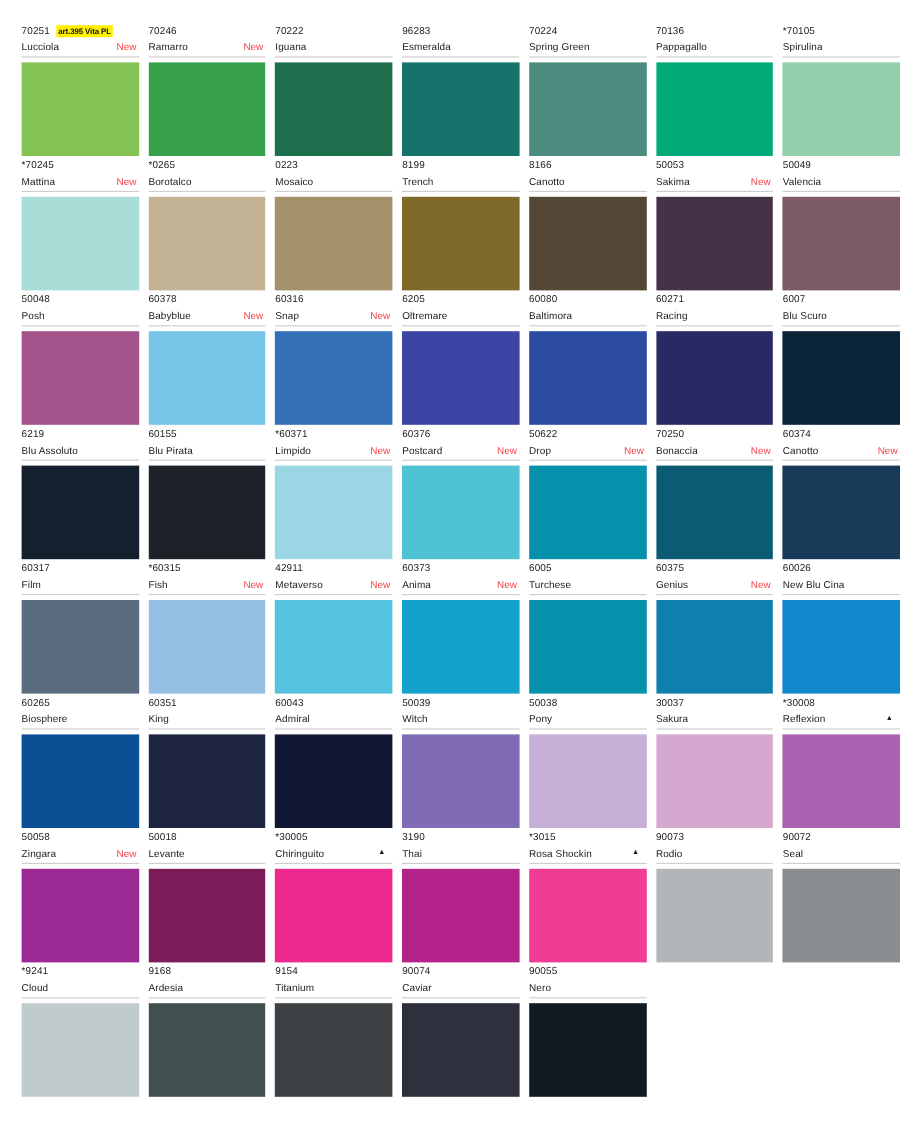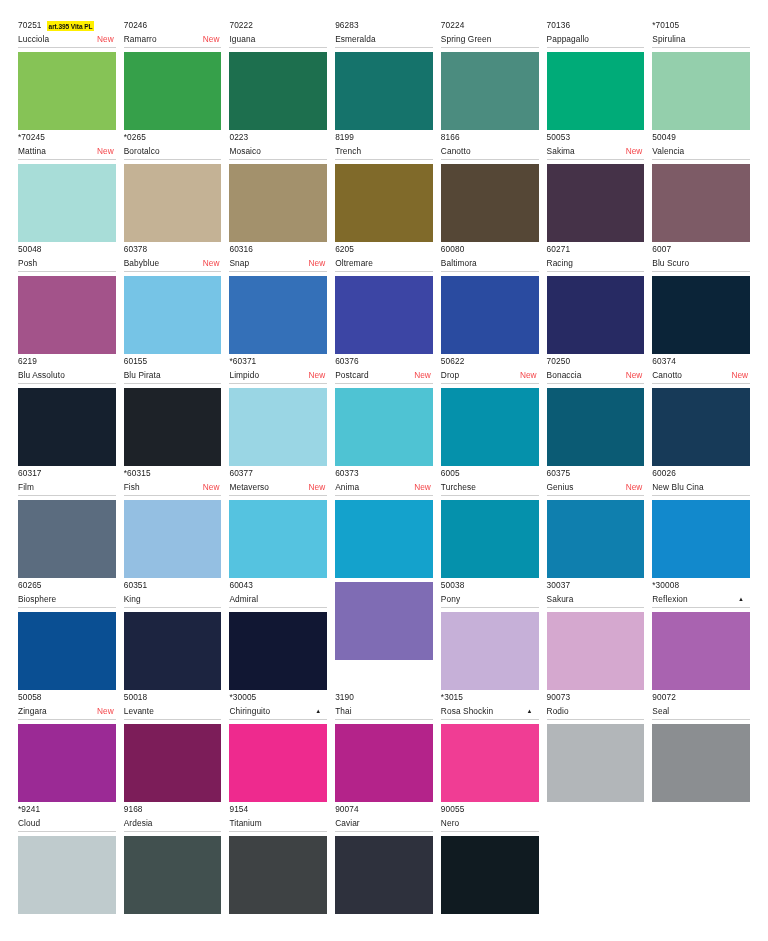--- a/index.html
+++ b/index.html
@@ -471,21 +471,21 @@
           <div class="label-row2">
             <span class="name">Fish</span>
             <span class="badge-new">New</span>
           </div>
         </div>
         <div class="swatch" style="background: rgb(148, 191, 226);"></div>
       </div>
       <div class="cell">
         <div class="label-block">
           <div class="label-row1">
-            <span class="code">60377</span>
+            <span class="code">42911</span>
           </div>
           <div class="label-row2">
             <span class="name">Metaverso</span>
             <span class="badge-new">New</span>
           </div>
         </div>
         <div class="swatch" style="background: rgb(85, 195, 224);"></div>
       </div>
       <div class="cell">
         <div class="label-block">
@@ -565,20 +565,29 @@
             <span class="code">60043</span>
           </div>
           <div class="label-row2">
             <span class="name">Admiral</span>
             <span></span>
           </div>
         </div>
         <div class="swatch" style="background: rgb(17, 23, 51);"></div>
       </div>
       <div class="cell">
+        <div class="label-block">
+          <div class="label-row1">
+            <span class="code">50039</span>
+          </div>
+          <div class="label-row2">
+            <span class="name">Witch</span>
+            <span></span>
+          </div>
+        </div>
         <div class="swatch" style="background: rgb(127, 108, 180);"></div>
       </div>
       <div class="cell">
         <div class="label-block">
           <div class="label-row1">
             <span class="code">50038</span>
           </div>
           <div class="label-row2">
             <span class="name">Pony</span>
             <span></span>

